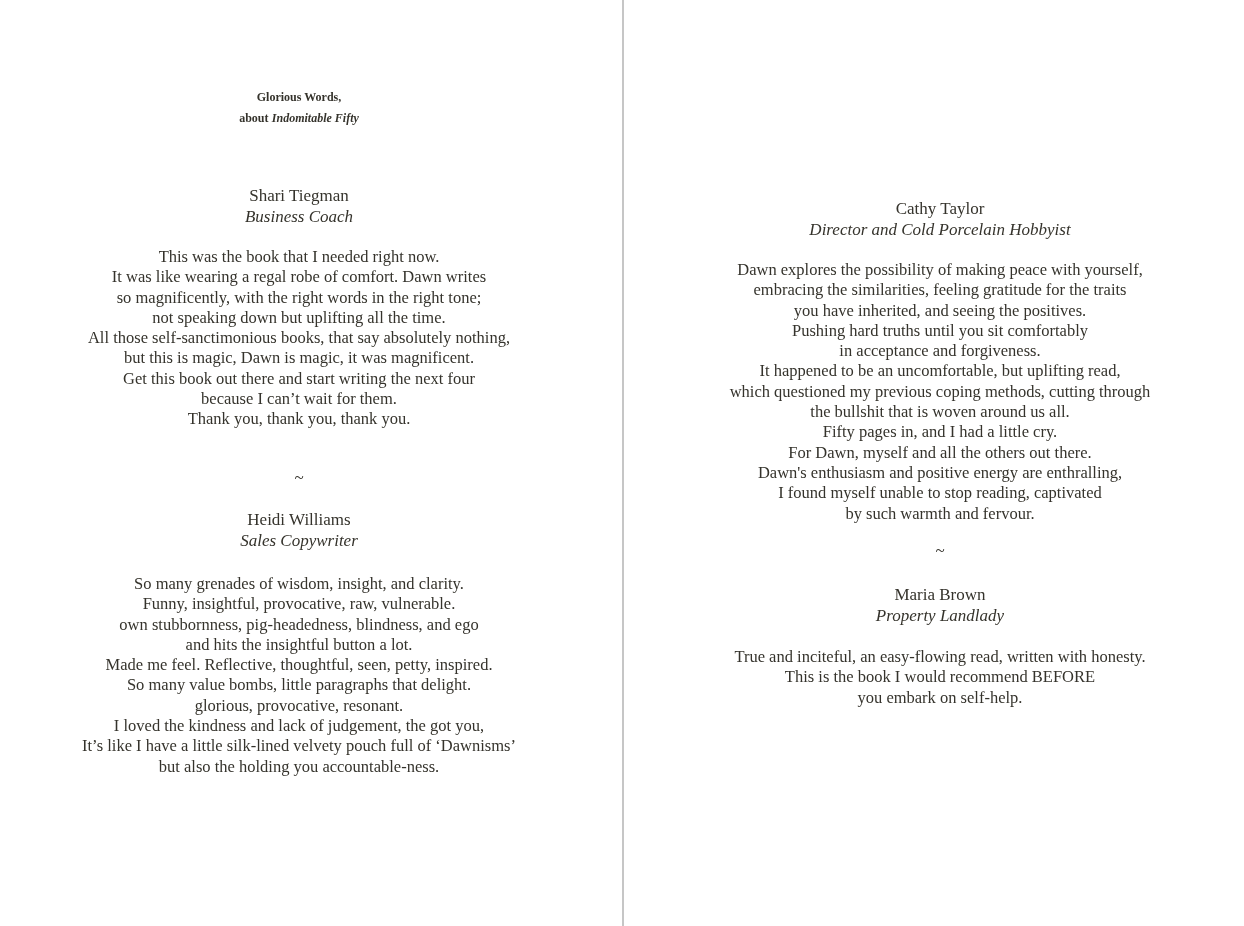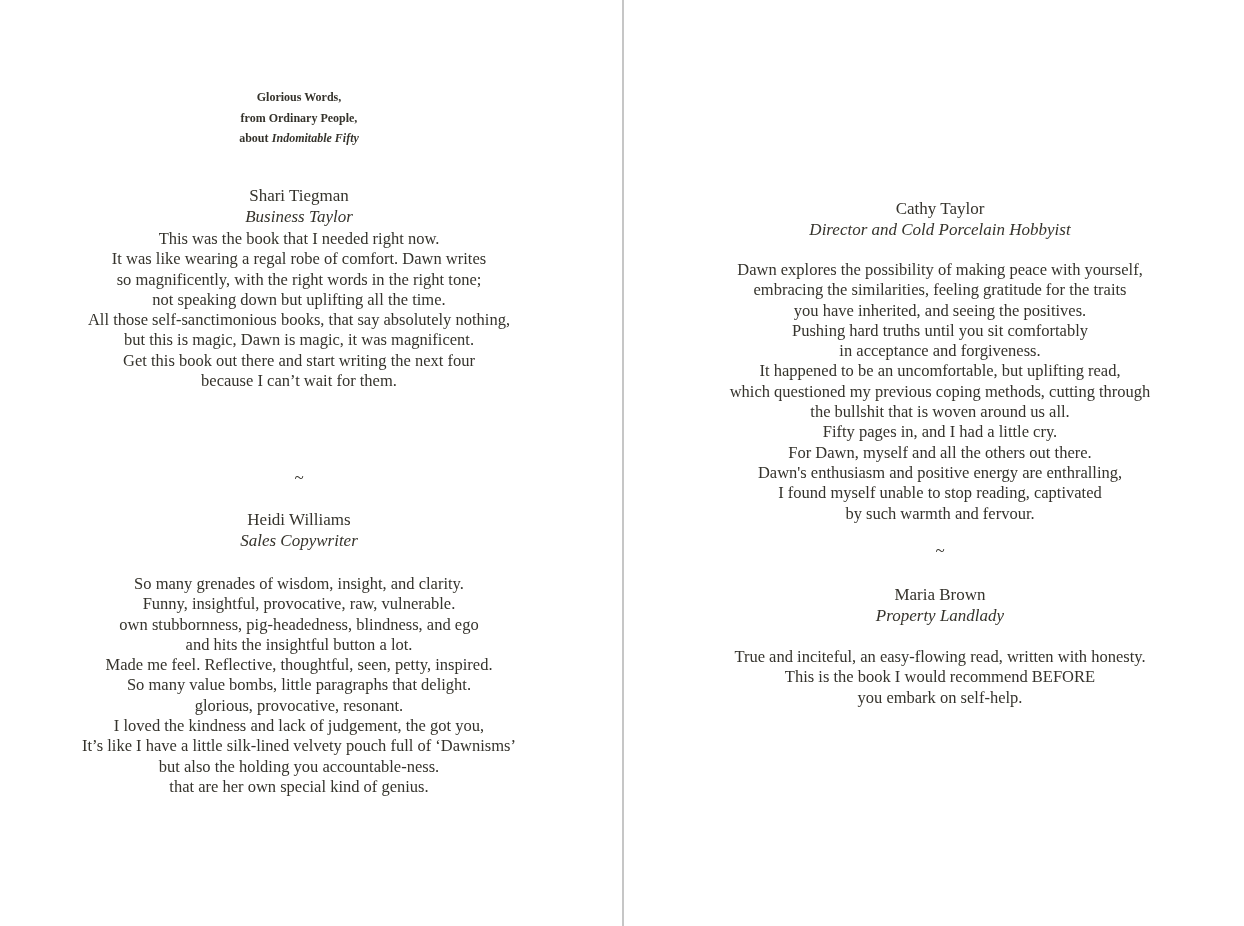--- a/index.html
+++ b/index.html
@@ -42,59 +42,58 @@
 
   .tilde-divider { font-size: 17px; line-height: 20px; }
 </style>
 </head>
 <body>
 
 <div>
 
   <div class="block lp title-block" style="top:87px">
     <div class="line">Glorious Words,</div>
-    <div class="line">from Ordinary People,</div>
     <div class="line"><span>about</span><span class="title-sep"></span><span class="italic">Indomitable Fifty</span></div>
   </div>
 
   <div class="block lp author-block" style="top:186px">
     <div class="line">Shari Tiegman</div>
-    <div class="line author-role">Business Taylor</div>
+    <div class="line author-role">Business Coach</div>
   </div>
 
-  <div class="block lp quote-block" style="top:229px">
+  <div class="block lp quote-block" style="top:247px">
       <div class="line">This was the book that I needed right now.</div>
       <div class="line">It was like wearing a regal robe of comfort. Dawn writes</div>
       <div class="line">so magnificently, with the right words in the right tone;</div>
       <div class="line">not speaking down but uplifting all the time.</div>
       <div class="line">All those self-sanctimonious books, that say absolutely nothing,</div>
       <div class="line">but this is magic, Dawn is magic, it was magnificent.</div>
       <div class="line">Get this book out there and start writing the next four</div>
       <div class="line">because I can’t wait for them.</div>
+      <div class="line">Thank you, thank you, thank you.</div>
     </div>
 
   <div class="block lp tilde-divider" style="top:468px">~</div>
 
   <div class="block lp author-block" style="top:510px">
     <div class="line">Heidi Williams</div>
     <div class="line author-role">Sales Copywriter</div>
   </div>
 
   <div class="block lp quote-block" style="top:574px">
       <div class="line">So many grenades of wisdom, insight, and clarity.</div>
       <div class="line">Funny, insightful, provocative, raw, vulnerable.</div>
       <div class="line">own stubbornness, pig-headedness, blindness, and ego</div>
       <div class="line">and hits the insightful button a lot.</div>
       <div class="line">Made me feel. Reflective, thoughtful, seen, petty, inspired.</div>
       <div class="line">So many value bombs, little paragraphs that delight.</div>
       <div class="line">glorious, provocative, resonant.</div>
       <div class="line">I loved the kindness and lack of judgement, the got you,</div>
       <div class="line">It’s like I have a little silk-lined velvety pouch full of ‘Dawnisms’</div>
       <div class="line">but also the holding you accountable-ness.</div>
-      <div class="line">that are her own special kind of genius.</div>
     </div>
 
 </div>
 
 <div class="center-divider"></div>
 
 <div>
 
   <div class="block rp author-block" style="top:199px">
     <div class="line">Cathy Taylor</div>

